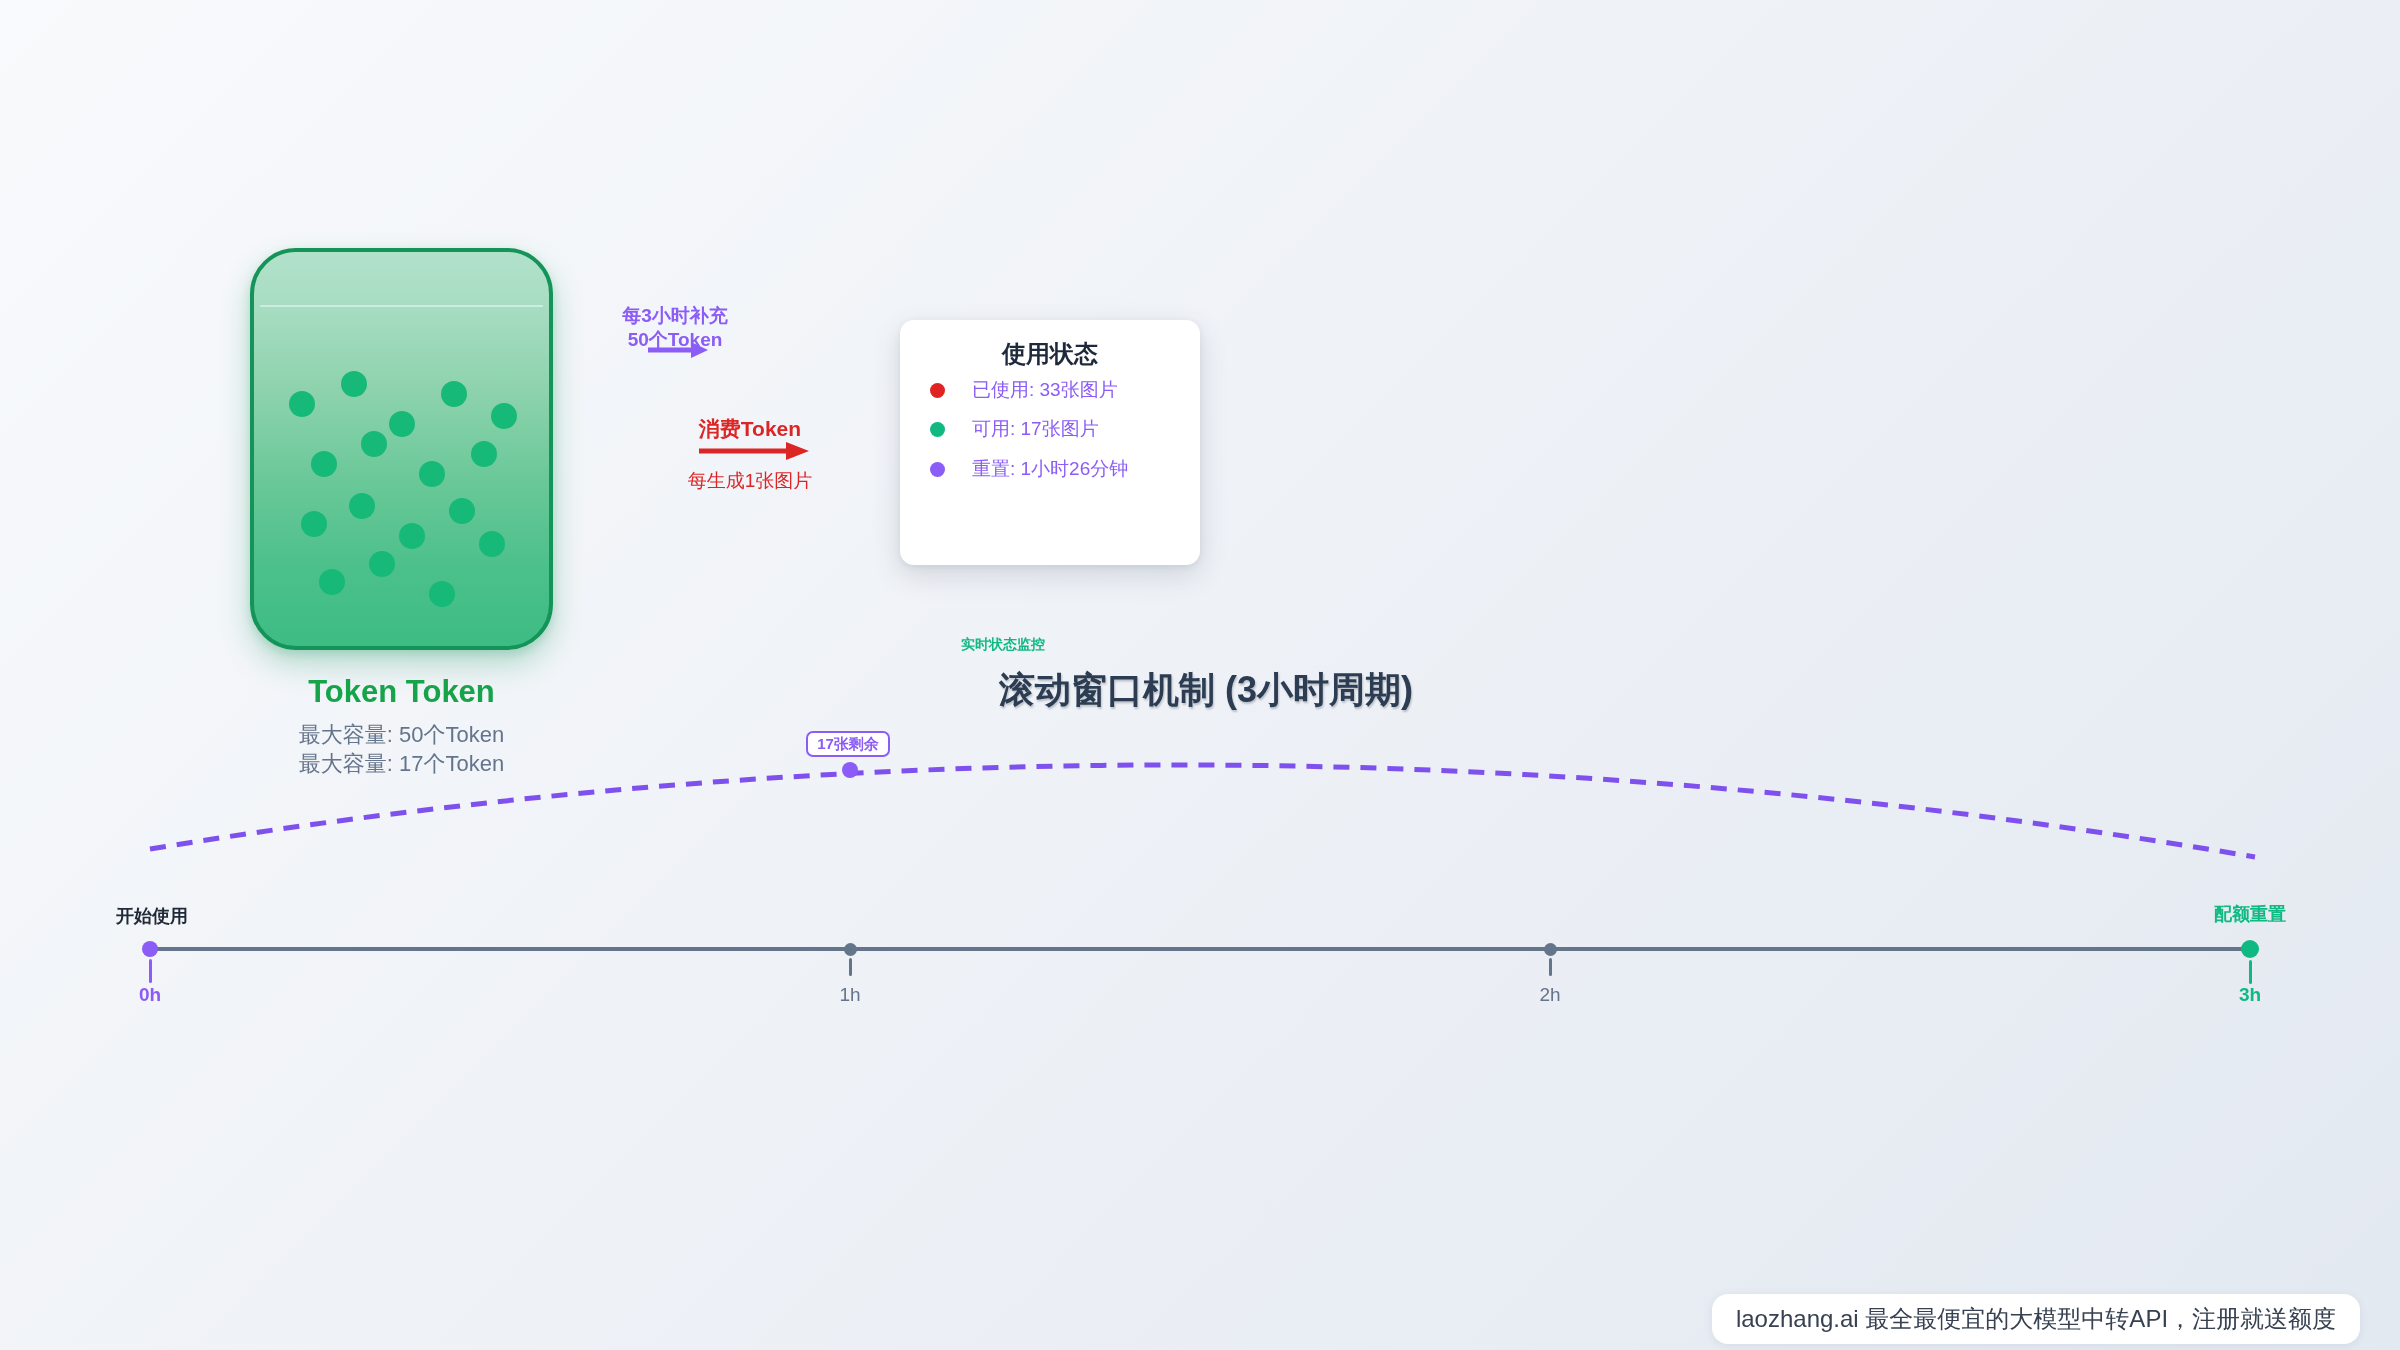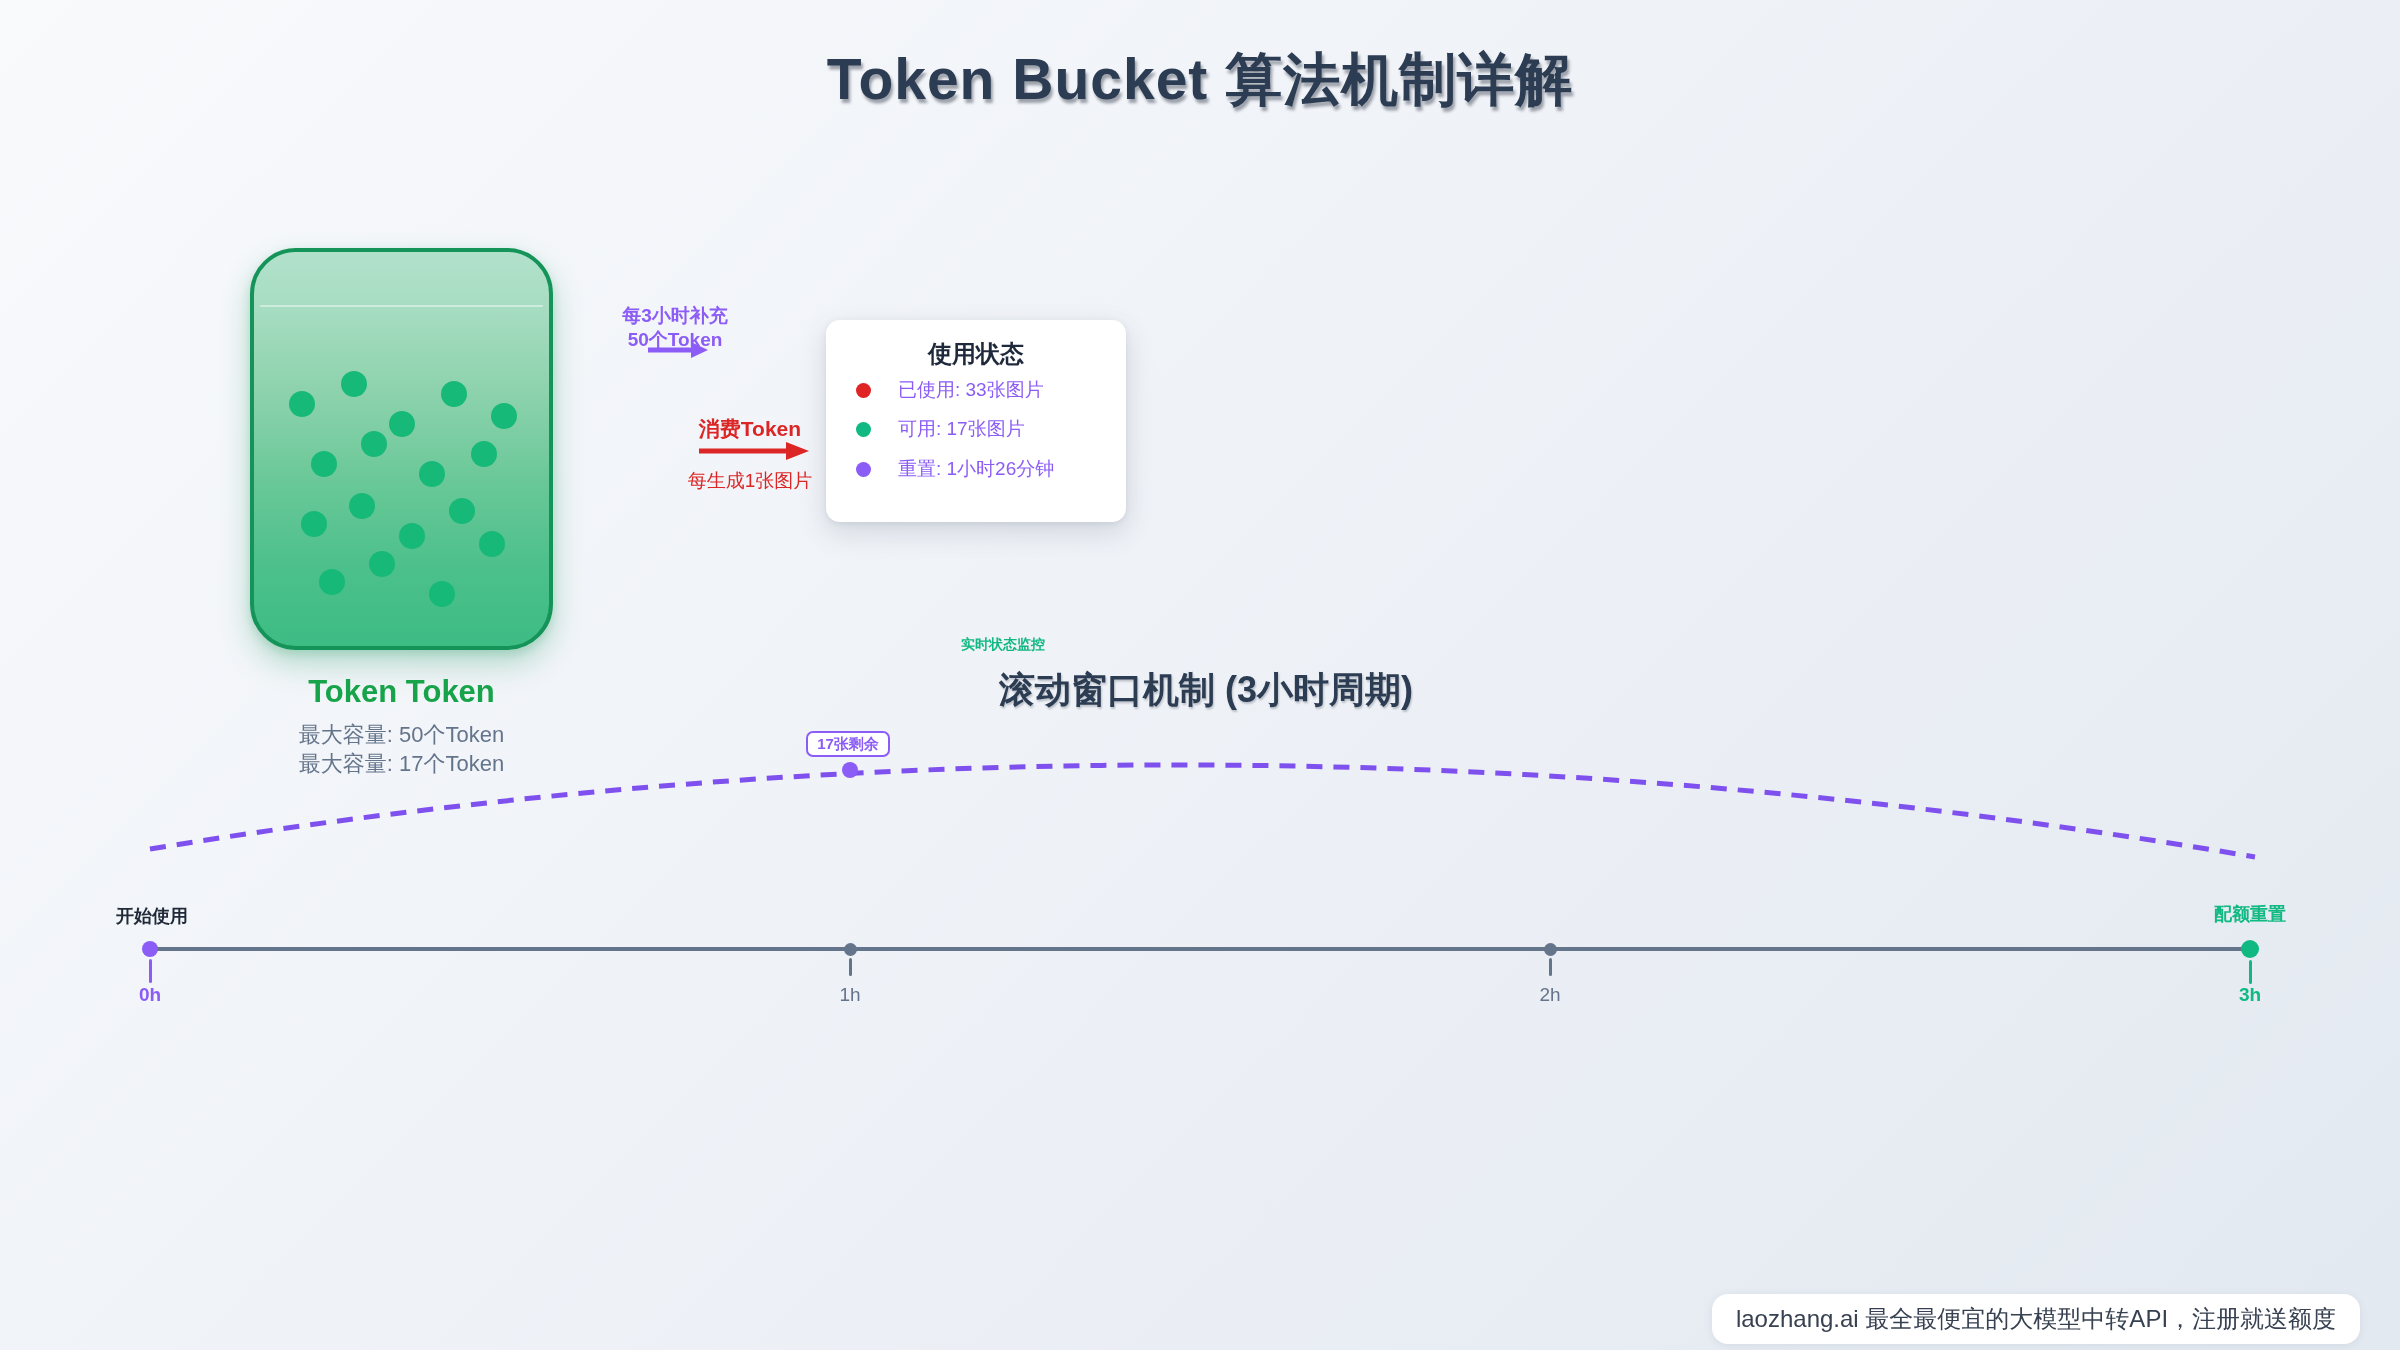--- a/index.html
+++ b/index.html
@@ -50,21 +50,21 @@
 
   
   .consume-label { position:absolute; left:660px; width:180px; text-align:center;
     font-size:21px; font-weight:700; color:#dc2626; }
   .consume-label.main { top:415px; }
   .consume-label.sub { top:468px; font-size:19px; font-weight:400; }
   .consume-arrow { position:absolute; left:697px; top:441px; }
 
   
   .status-card {
-    position:absolute; left:826px; top:320px; width:300px; height:202px;
+    position:absolute; left:900px; top:320px; width:300px; height:245px;
     background:#ffffff; border-radius:14px;
     box-shadow:0 10px 28px rgba(71,85,105,0.18), 0 2px 6px rgba(71,85,105,0.10);
   }
   .status-card-title {
     position:absolute; top:18px; left:0; width:100%; text-align:center;
     font-size:24px; font-weight:700; color:#1e293b;
   }
   .legend-row { position:absolute; left:30px; height:22px; display:flex; align-items:center; }
   .legend-row.r0 { top:59px; } .legend-row.r1 { top:98px; } .legend-row.r2 { top:138px; }
   .legend-dot { width:15px; height:15px; border-radius:50%; flex:0 0 auto; }
@@ -113,21 +113,20 @@
     box-shadow:0 2px 8px rgba(71,85,105,0.10);
     display:flex; align-items:center; justify-content:center;
     font-size:24px; color:#374151; white-space:nowrap;
   }
 </style>
 </head>
 <body>
 
 <div class="canvas">
 
-  <div class="main-title">Token Bucket 算法机制详解</div>
 
   <div class="bucket">
     <div class="bucket-rim"></div>
     <div id="token-dots">
         <div class="token-dot" style="left: 87px; top: 119px; background: rgb(23, 185, 120);"></div>
         <div class="token-dot" style="left: 35px; top: 139px; background: rgb(23, 185, 120);"></div>
         <div class="token-dot" style="left: 187px; top: 129px; background: rgb(23, 185, 120);"></div>
         <div class="token-dot" style="left: 237px; top: 151px; background: rgb(23, 185, 120);"></div>
         <div class="token-dot" style="left: 135px; top: 159px; background: rgb(23, 185, 120);"></div>
         <div class="token-dot" style="left: 107px; top: 179px; background: rgb(23, 185, 120);"></div>

